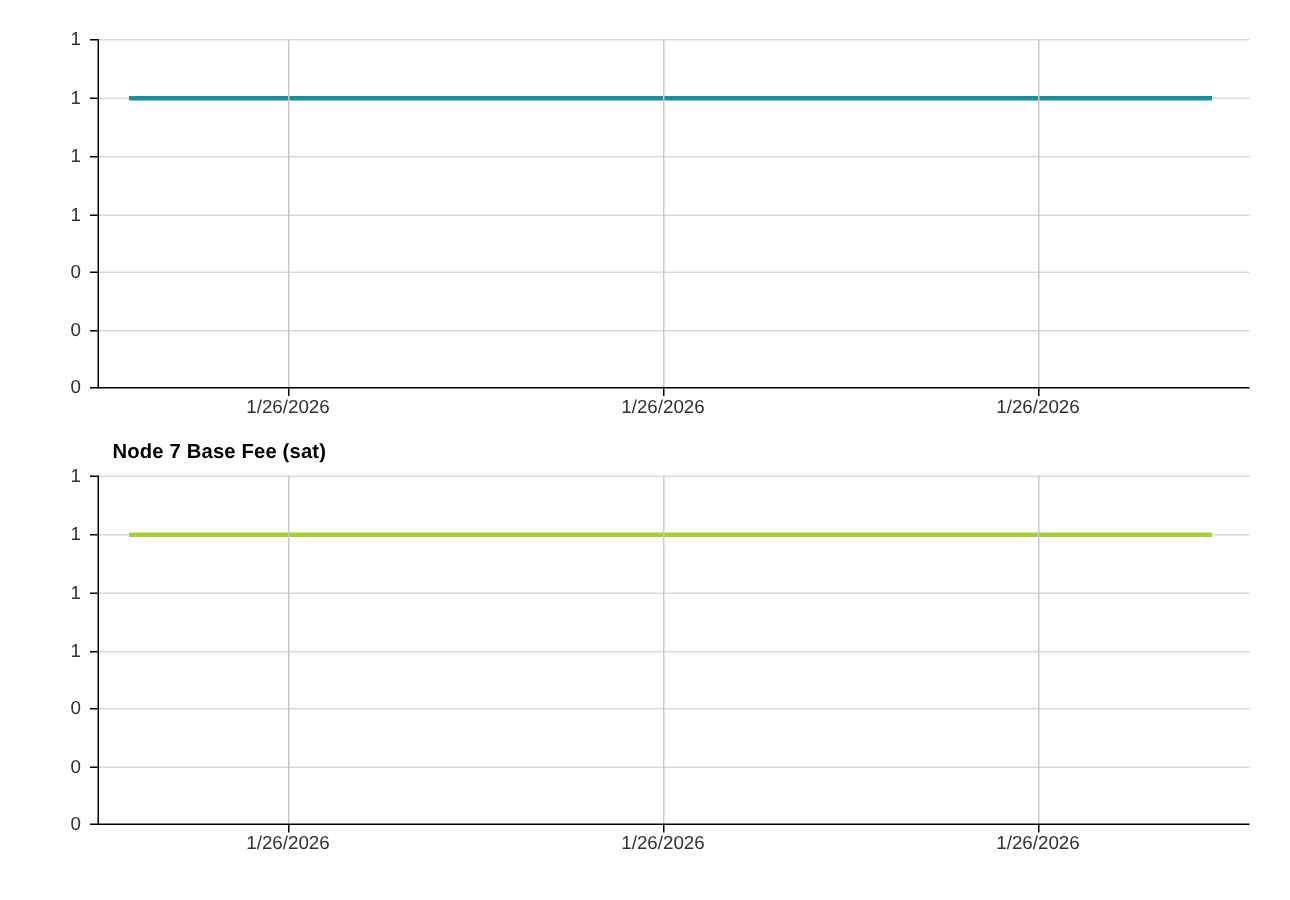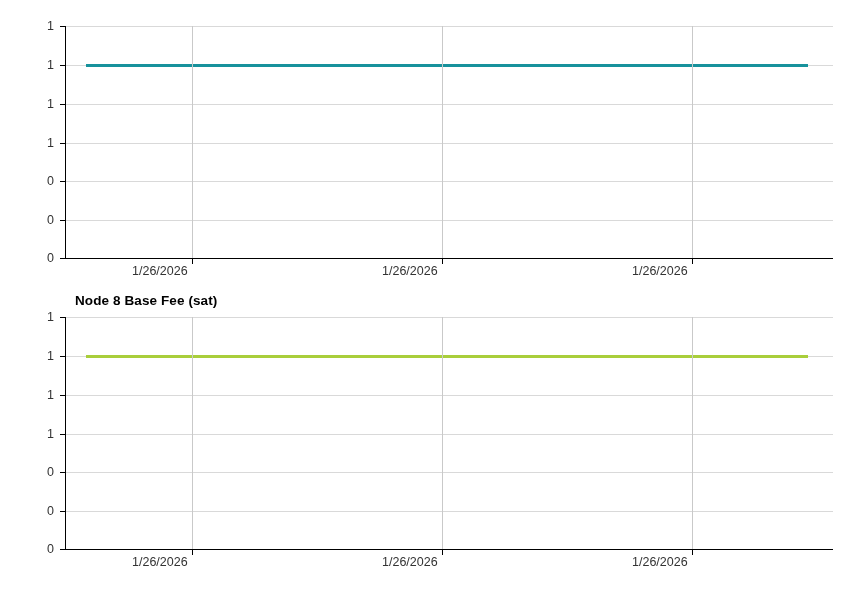--- a/index.html
+++ b/index.html
@@ -24,21 +24,21 @@
   .axis-y { position: absolute; left: 0; top: 0; width: 1px; height: 233px; background: #000000; z-index: 4; }
   .axis-x { position: absolute; left: 0; top: 232px; width: 768px; height: 1px; background: #000000; z-index: 4; }
   .ytickmark { position: absolute; left: -5px; width: 5px; height: 1px; background: #000000; z-index: 4; }
   .xtickmark { position: absolute; top: 233px; width: 1px; height: 5px; background: #000000; z-index: 4; }
   .ylab {
     position: absolute; left: 4px; width: 50px; height: 18px; line-height: 18px;
     text-align: right; font-size: 12.5px; color: #333333;
   }
   .xlab {
     position: absolute; top: 263px; width: 120px; height: 16px; line-height: 16px;
-    text-align: left; font-size: 12.5px; color: #333333;
+    text-align: center; font-size: 12.5px; color: #333333;
   }
 </style>
 </head>
 <body>
 
 <div class="canvas">
 
   <section class="chart" style="top:0">
 
     <div class="ylab" style="top:17px">1</div>
@@ -78,21 +78,21 @@
       <div class="xtickmark" style="left:377px"></div>
       <div class="xtickmark" style="left:627px"></div>
     </div>
 
     <div class="xlab" style="left:132px">1/26/2026</div>
     <div class="xlab" style="left:382px">1/26/2026</div>
     <div class="xlab" style="left:632px">1/26/2026</div>
   </section>
 
   <section class="chart" style="top:291px">
-    <h2 class="chart-title">Node 8 Base Fee (sat)</h2>
+    <h2 class="chart-title">Node 7 Base Fee (sat)</h2>
 
     <div class="ylab" style="top:17px">1</div>
     <div class="ylab" style="top:56px">1</div>
     <div class="ylab" style="top:95px">1</div>
     <div class="ylab" style="top:134px">1</div>
     <div class="ylab" style="top:172px">0</div>
     <div class="ylab" style="top:211px">0</div>
     <div class="ylab" style="top:249px">0</div>
 
     <div class="plot">

